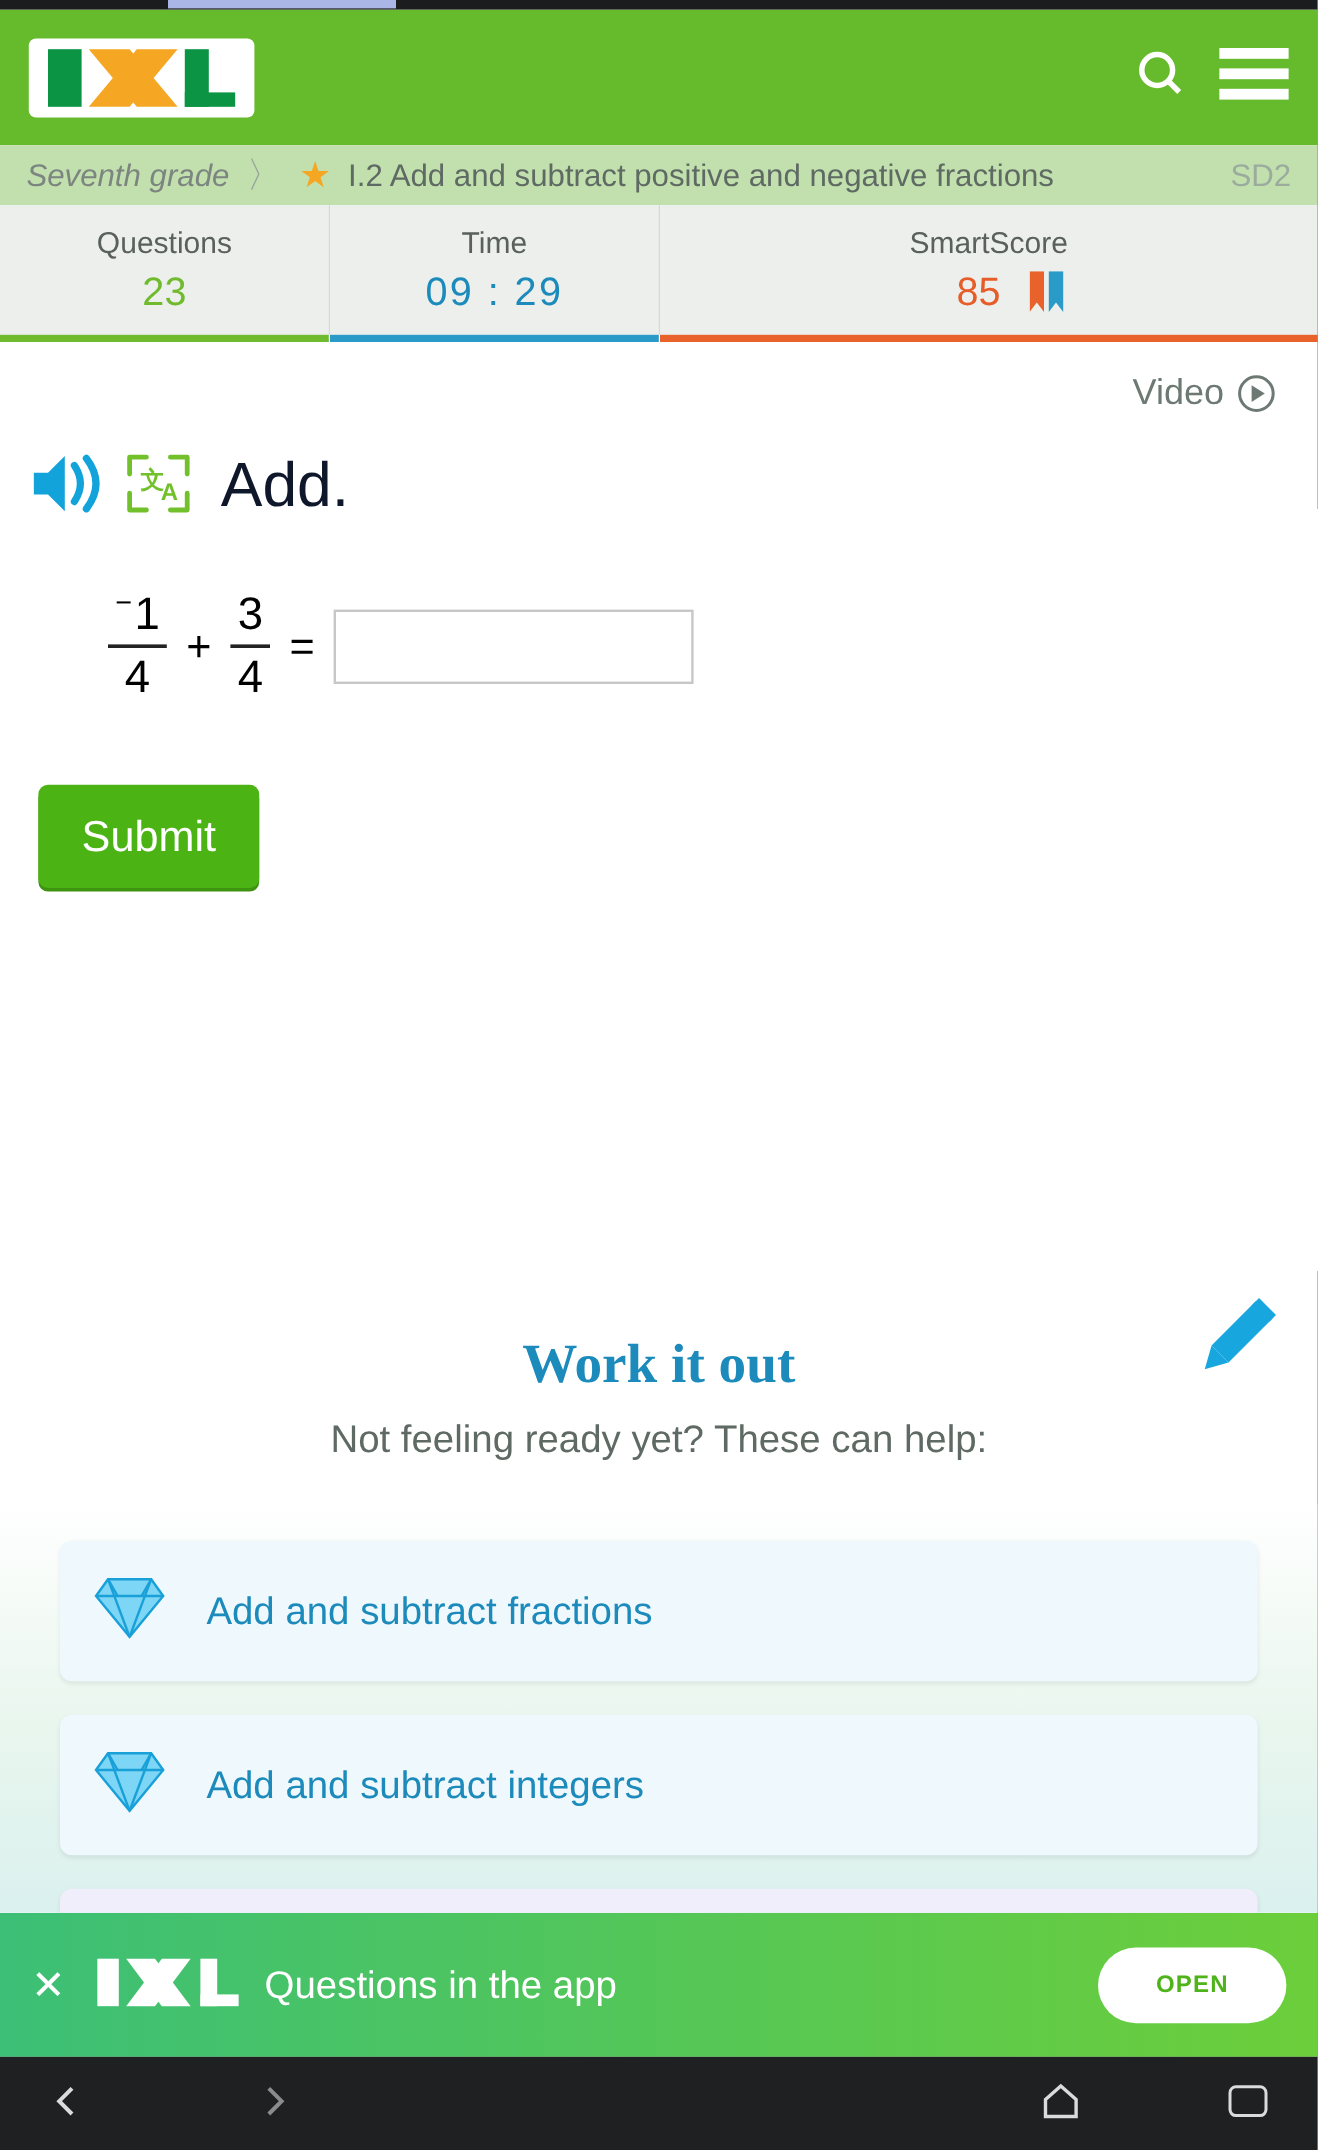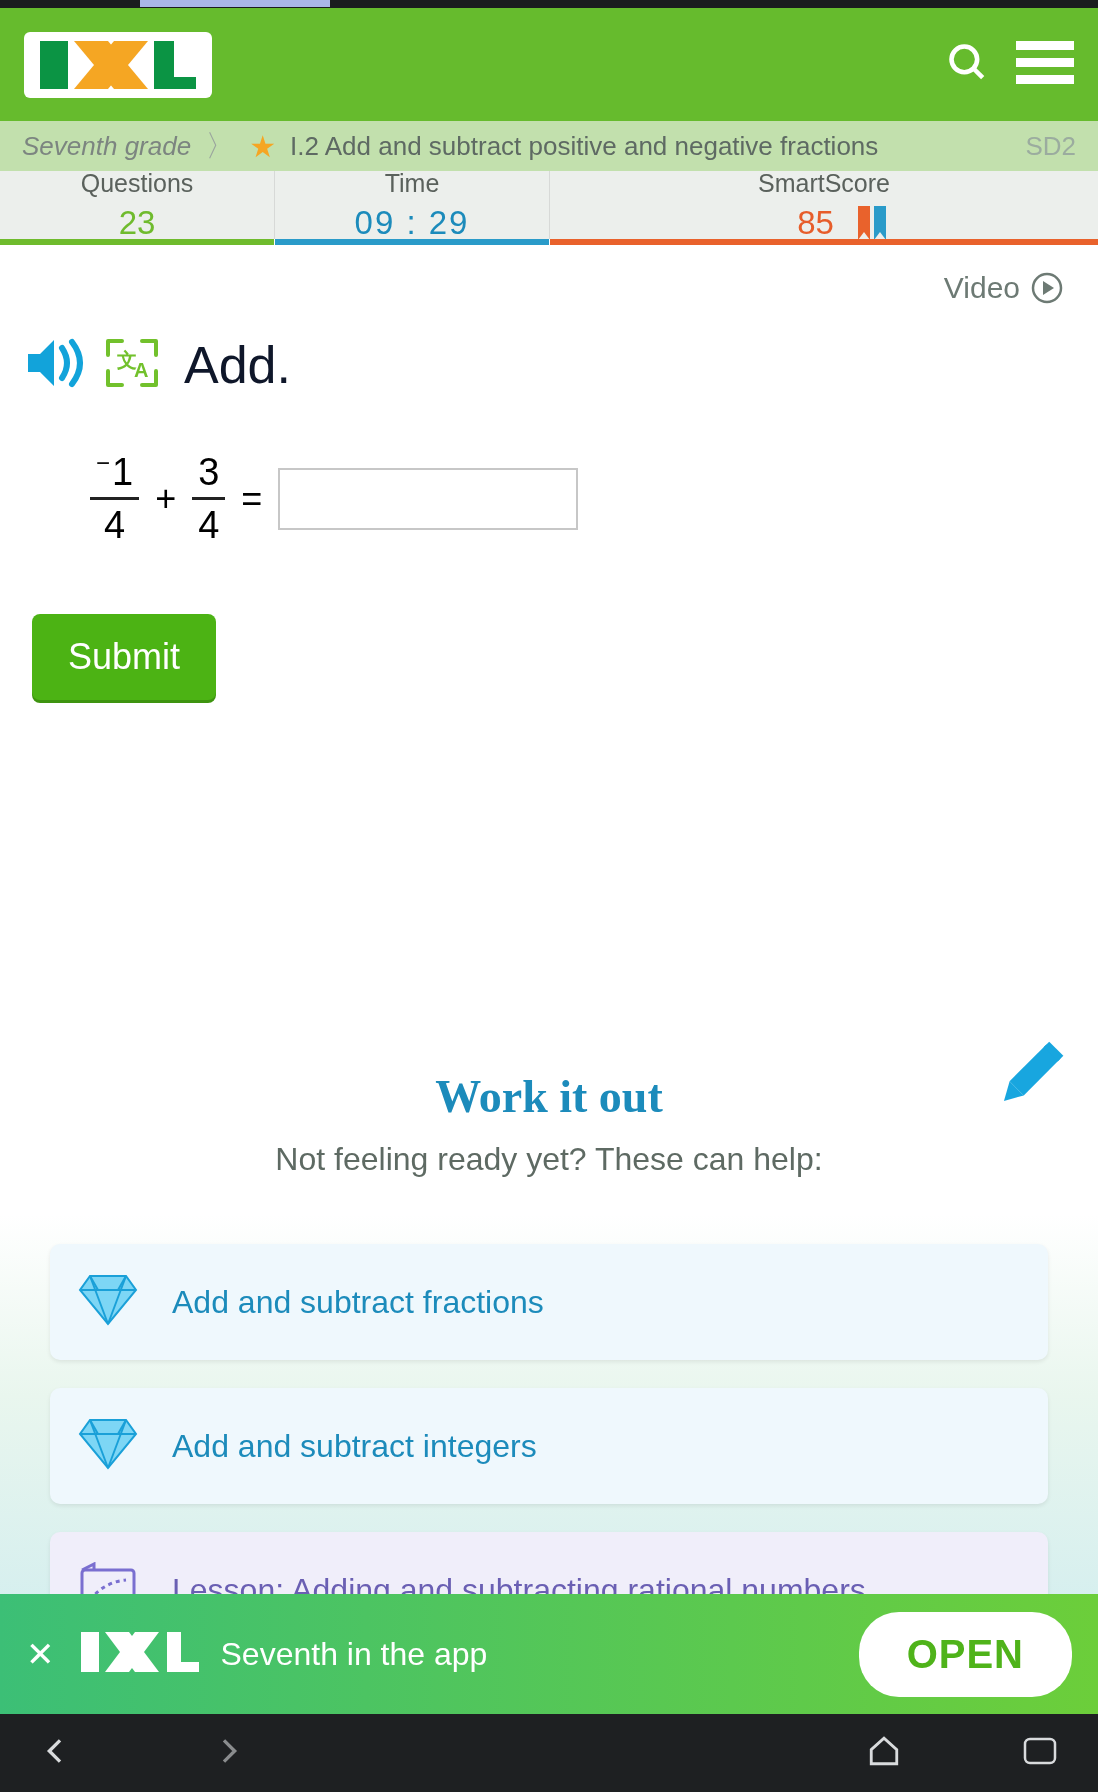--- a/index.html
+++ b/index.html
@@ -19,21 +19,21 @@
 
   
   .breadcrumb { background: #c2e0ad; height: 50px; display: flex; align-items: center; padding: 0 22px; gap: 14px; font-size: 26px; color: #777d7c; }
   .breadcrumb .bc-grade { color: #7c8580; font-style: italic; }
   .breadcrumb .chevron { color: #9aa49e; font-size: 30px; }
   .breadcrumb .star { color: #f5a623; font-size: 30px; }
   .breadcrumb .bc-title { color: #5e6a63; flex: 0 1 auto; white-space: nowrap; overflow: hidden; text-overflow: ellipsis; }
   .breadcrumb .bc-code { color: #9bac9f; margin-left: auto; }
 
   
-  .stats { display: flex; background: #ecefec; height: 68px; border-bottom: 0; }
+  .stats { display: flex; background: #ecefec; height: 108px; border-bottom: 0; }
   .stat { flex: 1; display: flex; flex-direction: column; align-items: center; justify-content: center; border-right: 1px solid #d7d9d7; position: relative; }
   .stat:last-child { border-right: none; flex: 2; }
   .stat-label { color: #5a615c; font-size: 25px; margin-bottom: 6px; }
   .stat-value { font-size: 33px; font-weight: 500; }
   .stat.questions .stat-value { color: #6fbb2d; }
   .stat.time .stat-value { color: #1c8bbb; letter-spacing: 2px; }
   .stat.smart .stat-value { color: #e75d2a; display:flex; align-items:center; gap:24px;margin-left:37px; }
   .underbar { height: 6px; position: absolute; bottom: -6px; left: 0; right: 0; }
   .stat.questions .underbar { background: #6fbb2d; }
   .stat.time .underbar { background: #2a9bc9; }
@@ -77,21 +77,21 @@
   .help-card .title { color: #1c8bbb; font-size: 32px; }
   .help-card.lesson .title { color: #6a5fb3; }
   .diamond-icon { color: #36bff0; }
   .map-icon { color: #7a6fd0; }
 
   
   .app-banner { height: 120px; background: linear-gradient(90deg, #3cbf76 0%, #6cce3a 100%); display: flex; align-items: center; padding: 0 26px; }
   .app-banner .close { color: #fff; font-size: 34px; margin-right: 26px; cursor:pointer; }
   .app-banner .mini-logo { margin-right: 22px; }
   .app-banner .banner-text { color: #fff; font-size: 32px; flex: 1; }
-  .open-btn { background: #fff; color: #4fb31a; border: none; border-radius: 40px; font-size: 40px; font-weight: bold; padding: 20px 48px; cursor:pointer; letter-spacing: 1px; }
+  .open-btn { background: #fff; color: #4fb31a; border: none; border-radius: 40px; font-size: 20px; font-weight: bold; padding: 20px 48px; cursor:pointer; letter-spacing: 1px; }
 
   
   .bottom-nav { height: 78px; background: #1e2022; display: flex; align-items: center; justify-content: space-between; padding: 0 40px; }
   .bottom-nav svg { color: #d9dbdd; }
   .nav-group-left { display:flex; gap: 140px; }
   .nav-group-right { display:flex; gap: 120px; align-items:center; }
 
   .main-scroll { flex: 1; position: relative; overflow: hidden; background: #fff; }
 </style>
 </head>
@@ -270,21 +270,21 @@
     <span class="close">✕</span>
     <span class="mini-logo">
       <svg width="118" height="40" viewBox="0 0 118 40">
         <rect x="0" y="0" width="18" height="40" fill="#fff"></rect>
         <polygon points="24,0 48,0 78,40 54,40" fill="#fff"></polygon>
         <polygon points="54,0 78,0 48,40 24,40" fill="#fff"></polygon>
         <rect x="86" y="0" width="14" height="40" fill="#fff"></rect>
         <rect x="86" y="30" width="32" height="10" fill="#fff"></rect>
       </svg>
     </span>
-    <span class="banner-text">Seventh in the app</span>
+    <span class="banner-text">Questions in the app</span>
     <button class="open-btn">OPEN</button>
   </div>
 
   <div class="bottom-nav">
     <div class="nav-group-left">
       <span>
         <svg width="32" height="32" viewBox="0 0 24 24" fill="none" stroke="#d9dbdd" stroke-width="2.5">
             <polyline points="15,4 7,12 15,20"></polyline>
           </svg>
       </span>

